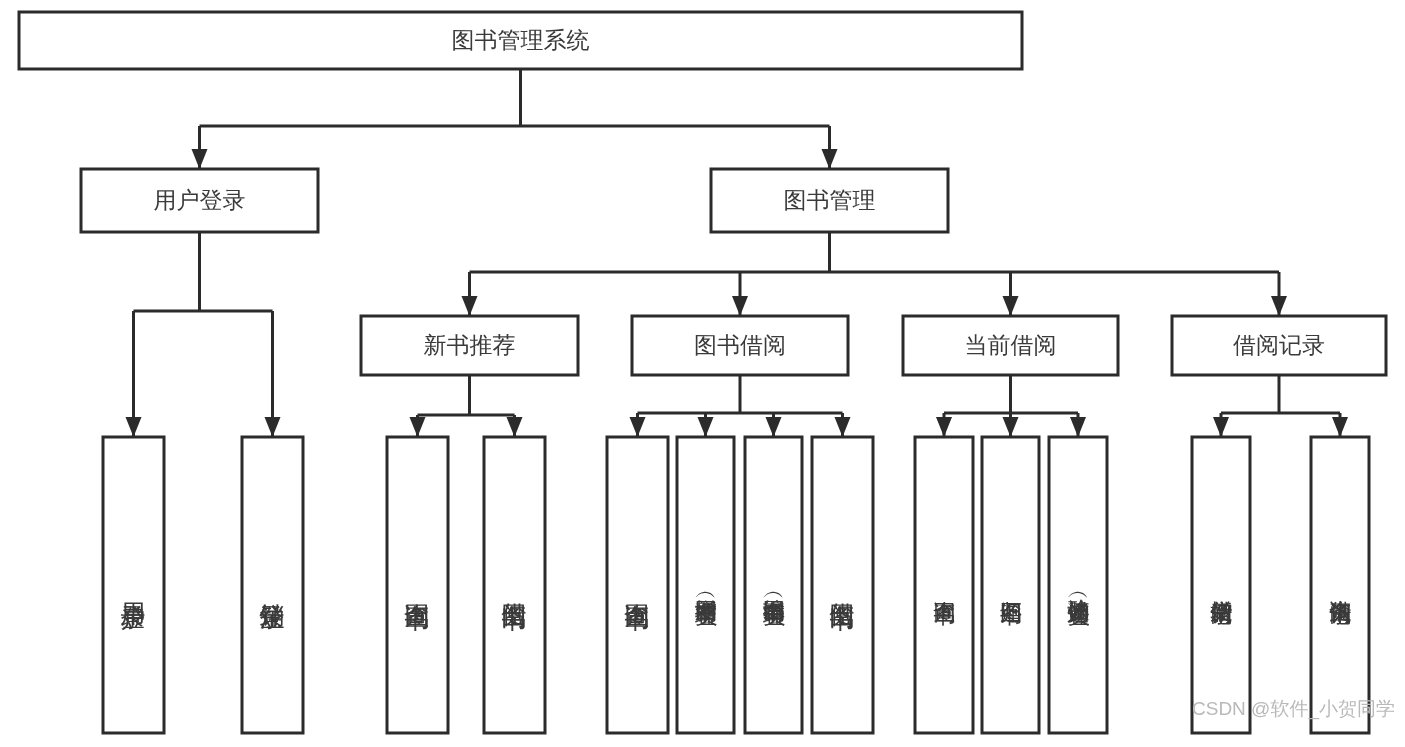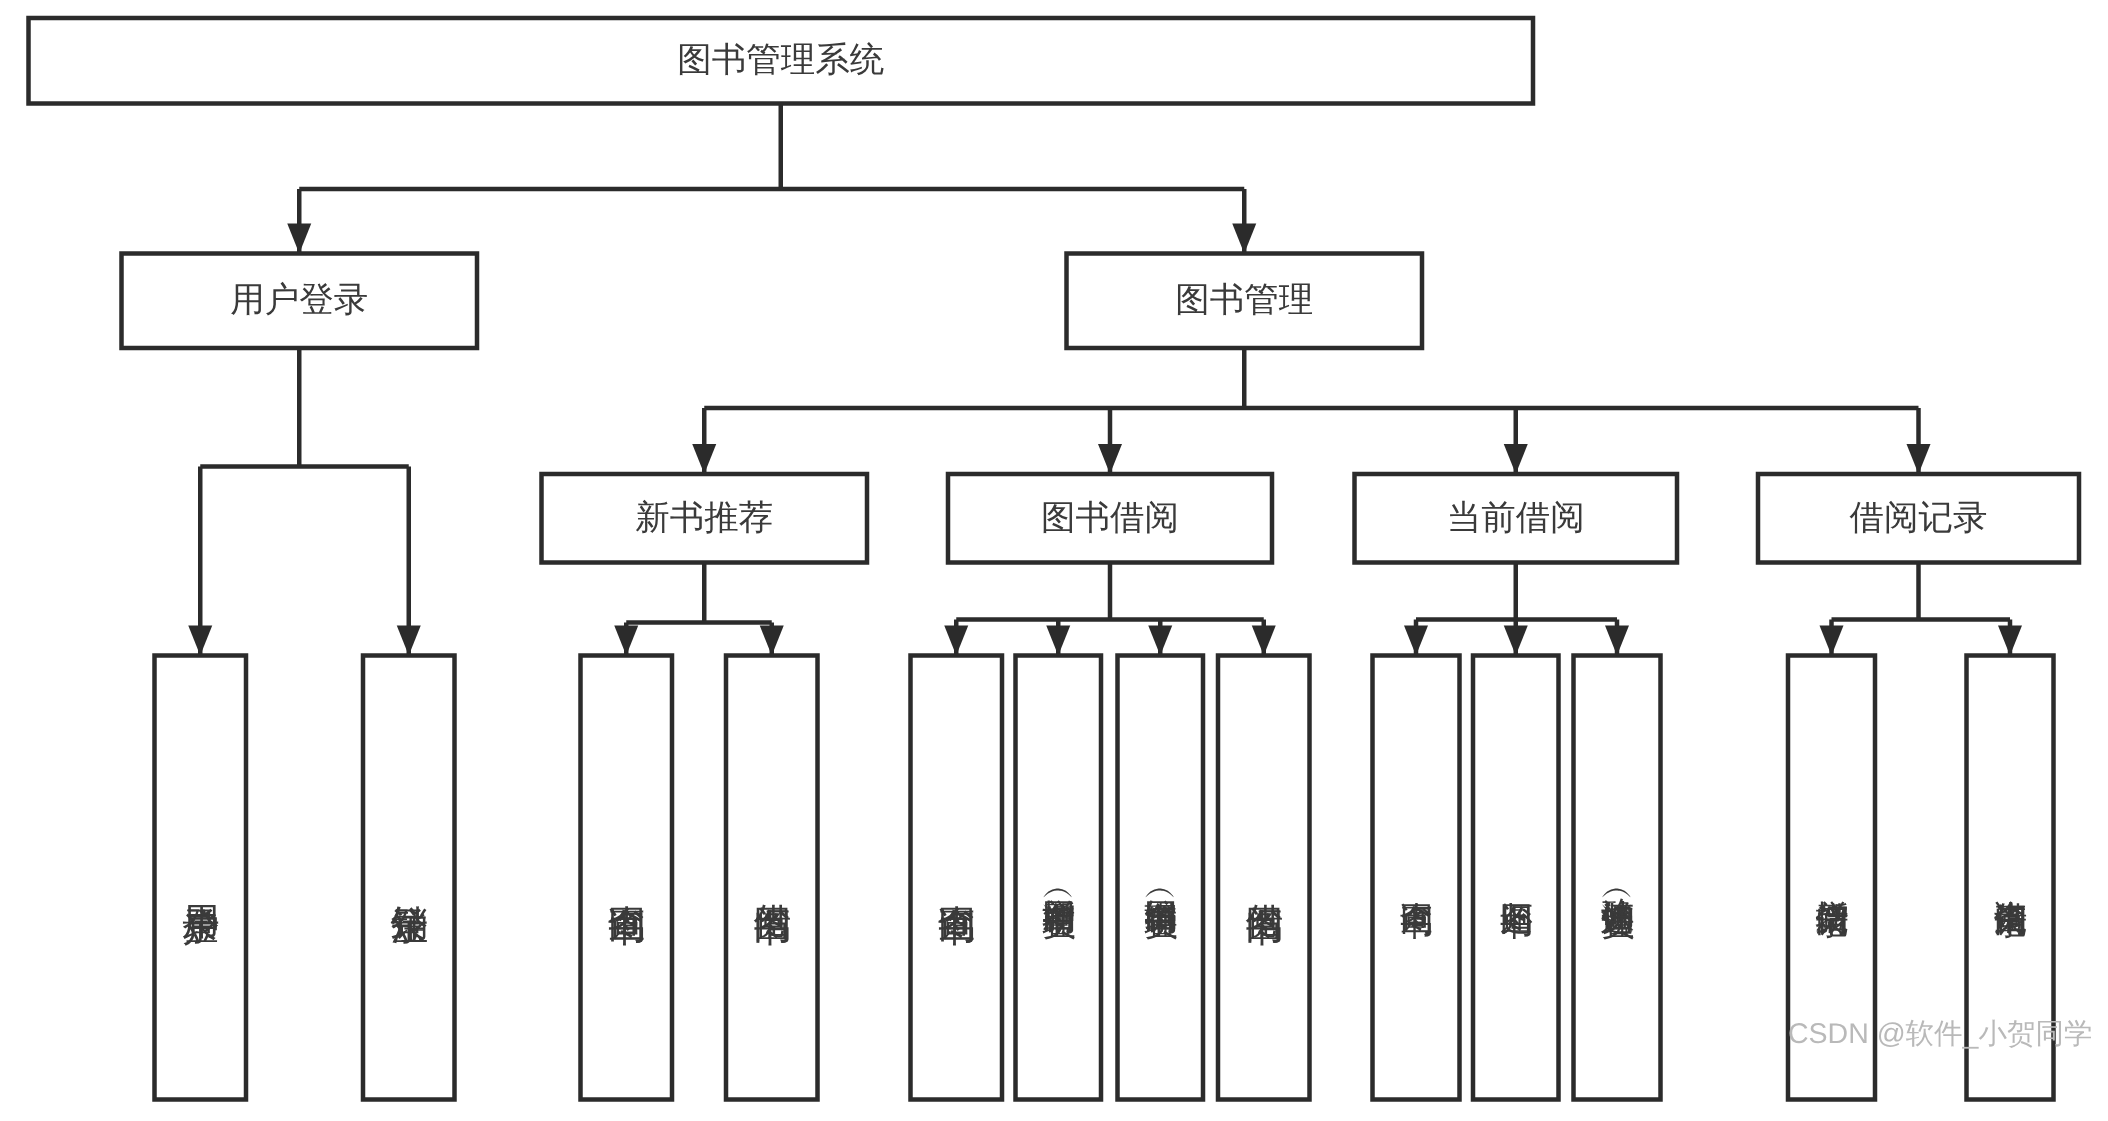--- a/index.html
+++ b/index.html
@@ -170,15 +170,15 @@
       <div class="node-label-v" style="left: 677px; top: 437px; width: 57px; height: 296px; display: flex; align-items: center; justify-content: center; font-size: 22px;">新增图书（管理员）</div>
       <div class="node-label-v" style="left: 745px; top: 437px; width: 57px; height: 296px; display: flex; align-items: center; justify-content: center; font-size: 22px;">编辑图书（管理员）</div>
       <div class="node-label-v" style="left: 812px; top: 437px; width: 61px; height: 296px; display: flex; align-items: center; justify-content: center;">借阅图书</div>
       <div class="node-label-v" style="left: 915px; top: 437px; width: 58px; height: 296px; display: flex; align-items: center; justify-content: center; font-size: 22px;">查询图书</div>
       <div class="node-label-v" style="left: 982px; top: 437px; width: 57px; height: 296px; display: flex; align-items: center; justify-content: center; font-size: 22px;">归还图书</div>
       <div class="node-label-v" style="left: 1049px; top: 437px; width: 58px; height: 296px; display: flex; align-items: center; justify-content: center; font-size: 22px;">确认归还（管理员）</div>
       <div class="node-label-v" style="left: 1192px; top: 437px; width: 58px; height: 296px; display: flex; align-items: center; justify-content: center; font-size: 22px;">新增借阅记录</div>
       <div class="node-label-v" style="left: 1311px; top: 437px; width: 58px; height: 296px; display: flex; align-items: center; justify-content: center; font-size: 22px;">查询借阅记录</div>
     </div>
 
-  <div class="watermark" style="left: 1192px; top: 676px;">CSDN @软件_小贺同学</div>
+  <div class="watermark" style="left: 1192px; top: 696px;">CSDN @软件_小贺同学</div>
 
 </div>
 
 </body></html>

